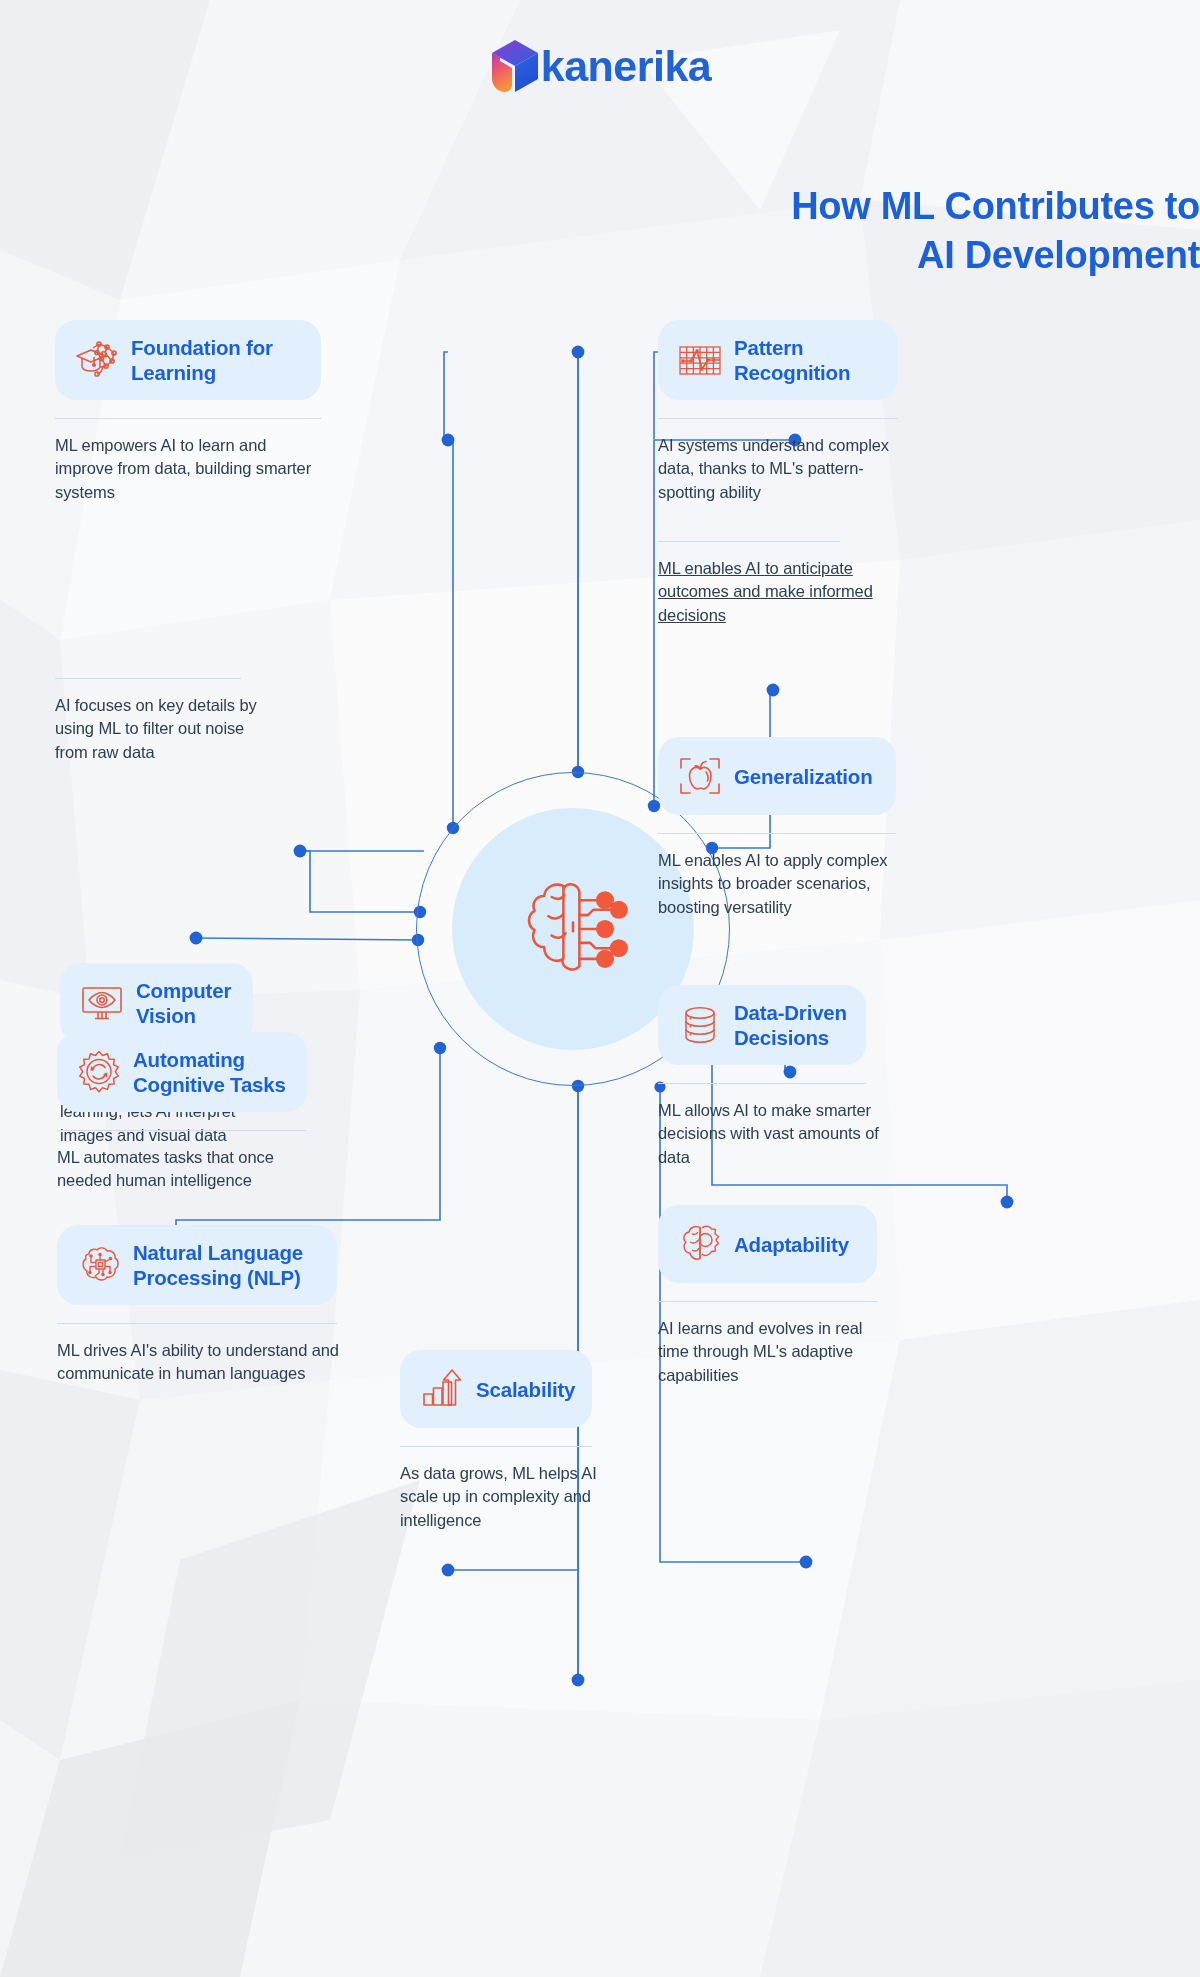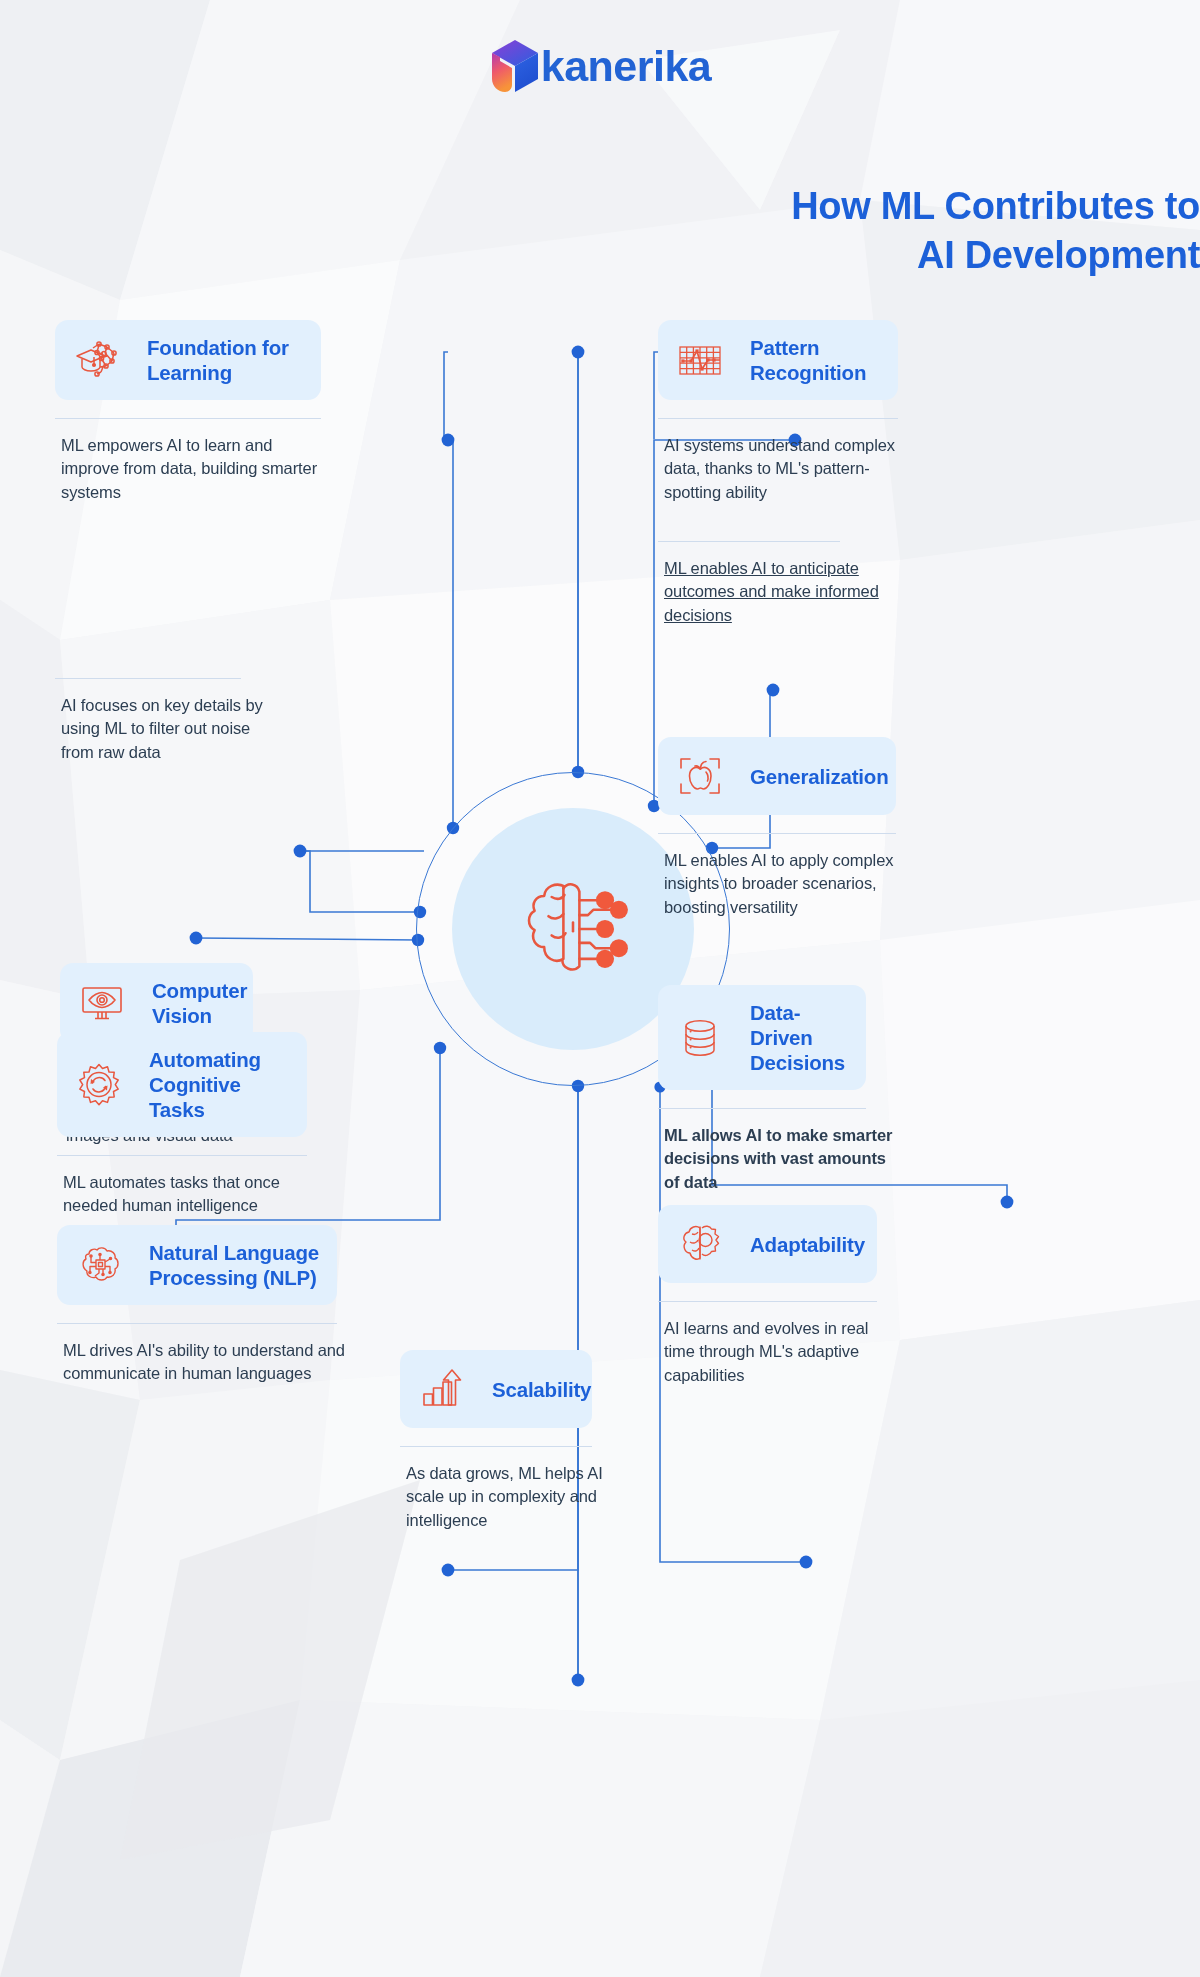--- a/index.html
+++ b/index.html
@@ -49,33 +49,33 @@
     display: flex; align-items: center; justify-content: center;
   }
   .hub-icon { width: 128px; height: 128px; }
 
   
   .node {
     position: absolute; z-index: 4; width: 330px;
   }
   .node.right { width: 330px; }
   .card {
-    background: #e2f0fd; border-radius: 13px;
-    display: flex; align-items: center; gap: 26px;
+    background: #e2f0fd; border-radius: 21px;
+    display: flex; align-items: center; gap: 10px;
     padding: 15px 18px; min-height: 70px;
   }
   .card-icon { width: 48px; height: 48px; flex: 0 0 48px; }
   .card-title {
     color: #1c60d8; font-size: 20.5px; font-weight: 700;
     line-height: 1.22; letter-spacing: -0.2px;
   }
   .divider { height: 1px; background: #cfdced; margin: 18px 0 0 0; }
   .desc {
     color: #2c3e52; font-size: 16.5px; line-height: 1.42;
-    margin-top: 15px; letter-spacing: -0.1px; margin-left: 6px;
+    margin-top: 15px; letter-spacing: -0.1px;
   }
 </style>
 </head>
 <body>
 
 <svg id="bg-facets" viewBox="0 0 1200 1977">
   <rect width="1200" height="1977" fill="#f3f4f6"></rect>
   <polygon points="0,0 210,0 120,300 0,250" fill="#eef0f3"></polygon>
   <polygon points="210,0 520,0 400,260 120,300" fill="#f6f7f9"></polygon>
   <polygon points="520,0 900,0 860,200 400,260" fill="#f1f2f5"></polygon>
@@ -373,21 +373,21 @@
         </g>
         <g fill="#e8573f">
           <circle cx="14.6" cy="17.4" r="1"></circle>
           <circle cx="14.6" cy="25.4" r="1"></circle>
           <circle cx="14.6" cy="33.4" r="1"></circle>
         </g>
       </svg>
       <div class="card-title">Data-Driven Decisions</div>
     </div>
     <div class="divider"></div>
-    <div class="desc" style="width:230px;font-weight:bold;">ML allows AI to make smarter decisions with vast amounts of data</div>
+    <div class="desc" style="width:230px;">ML allows AI to make smarter decisions with vast amounts of data</div>
   </div>
 
   <div class="node" style="left:57px; top:1225px; width:280px;">
     <div class="card">
       <svg class="card-icon" viewBox="0 0 48 48">
         <g fill="none" stroke="#e8573f" stroke-width="1.4" stroke-linejoin="round">
           <path d="M14 13 C14 9 19 7 22 9 C24 6 30 6 32 10 C37 9 41 13 40 17 C44 19 44 26 40 28 C41 33 37 37 32 36 C30 40 23 40 21 36 C16 38 11 34 12 30 C7 27 7 20 11 18 C10 15 11 13 14 13 Z"></path>
           <rect x="21" y="19" width="9" height="9"></rect>
           <rect x="23.5" y="21.5" width="4" height="4"></rect>
           <path d="M21 21.5 L16 21.5 L16 16 M21 25.5 L15 25.5 L15 31 M30 21 L35 18 M30 25.5 L35 25.5 L35 31 M25 19 L25 14 M28 28 L28 33 M24 28 L24 32 L20 35"></path>

